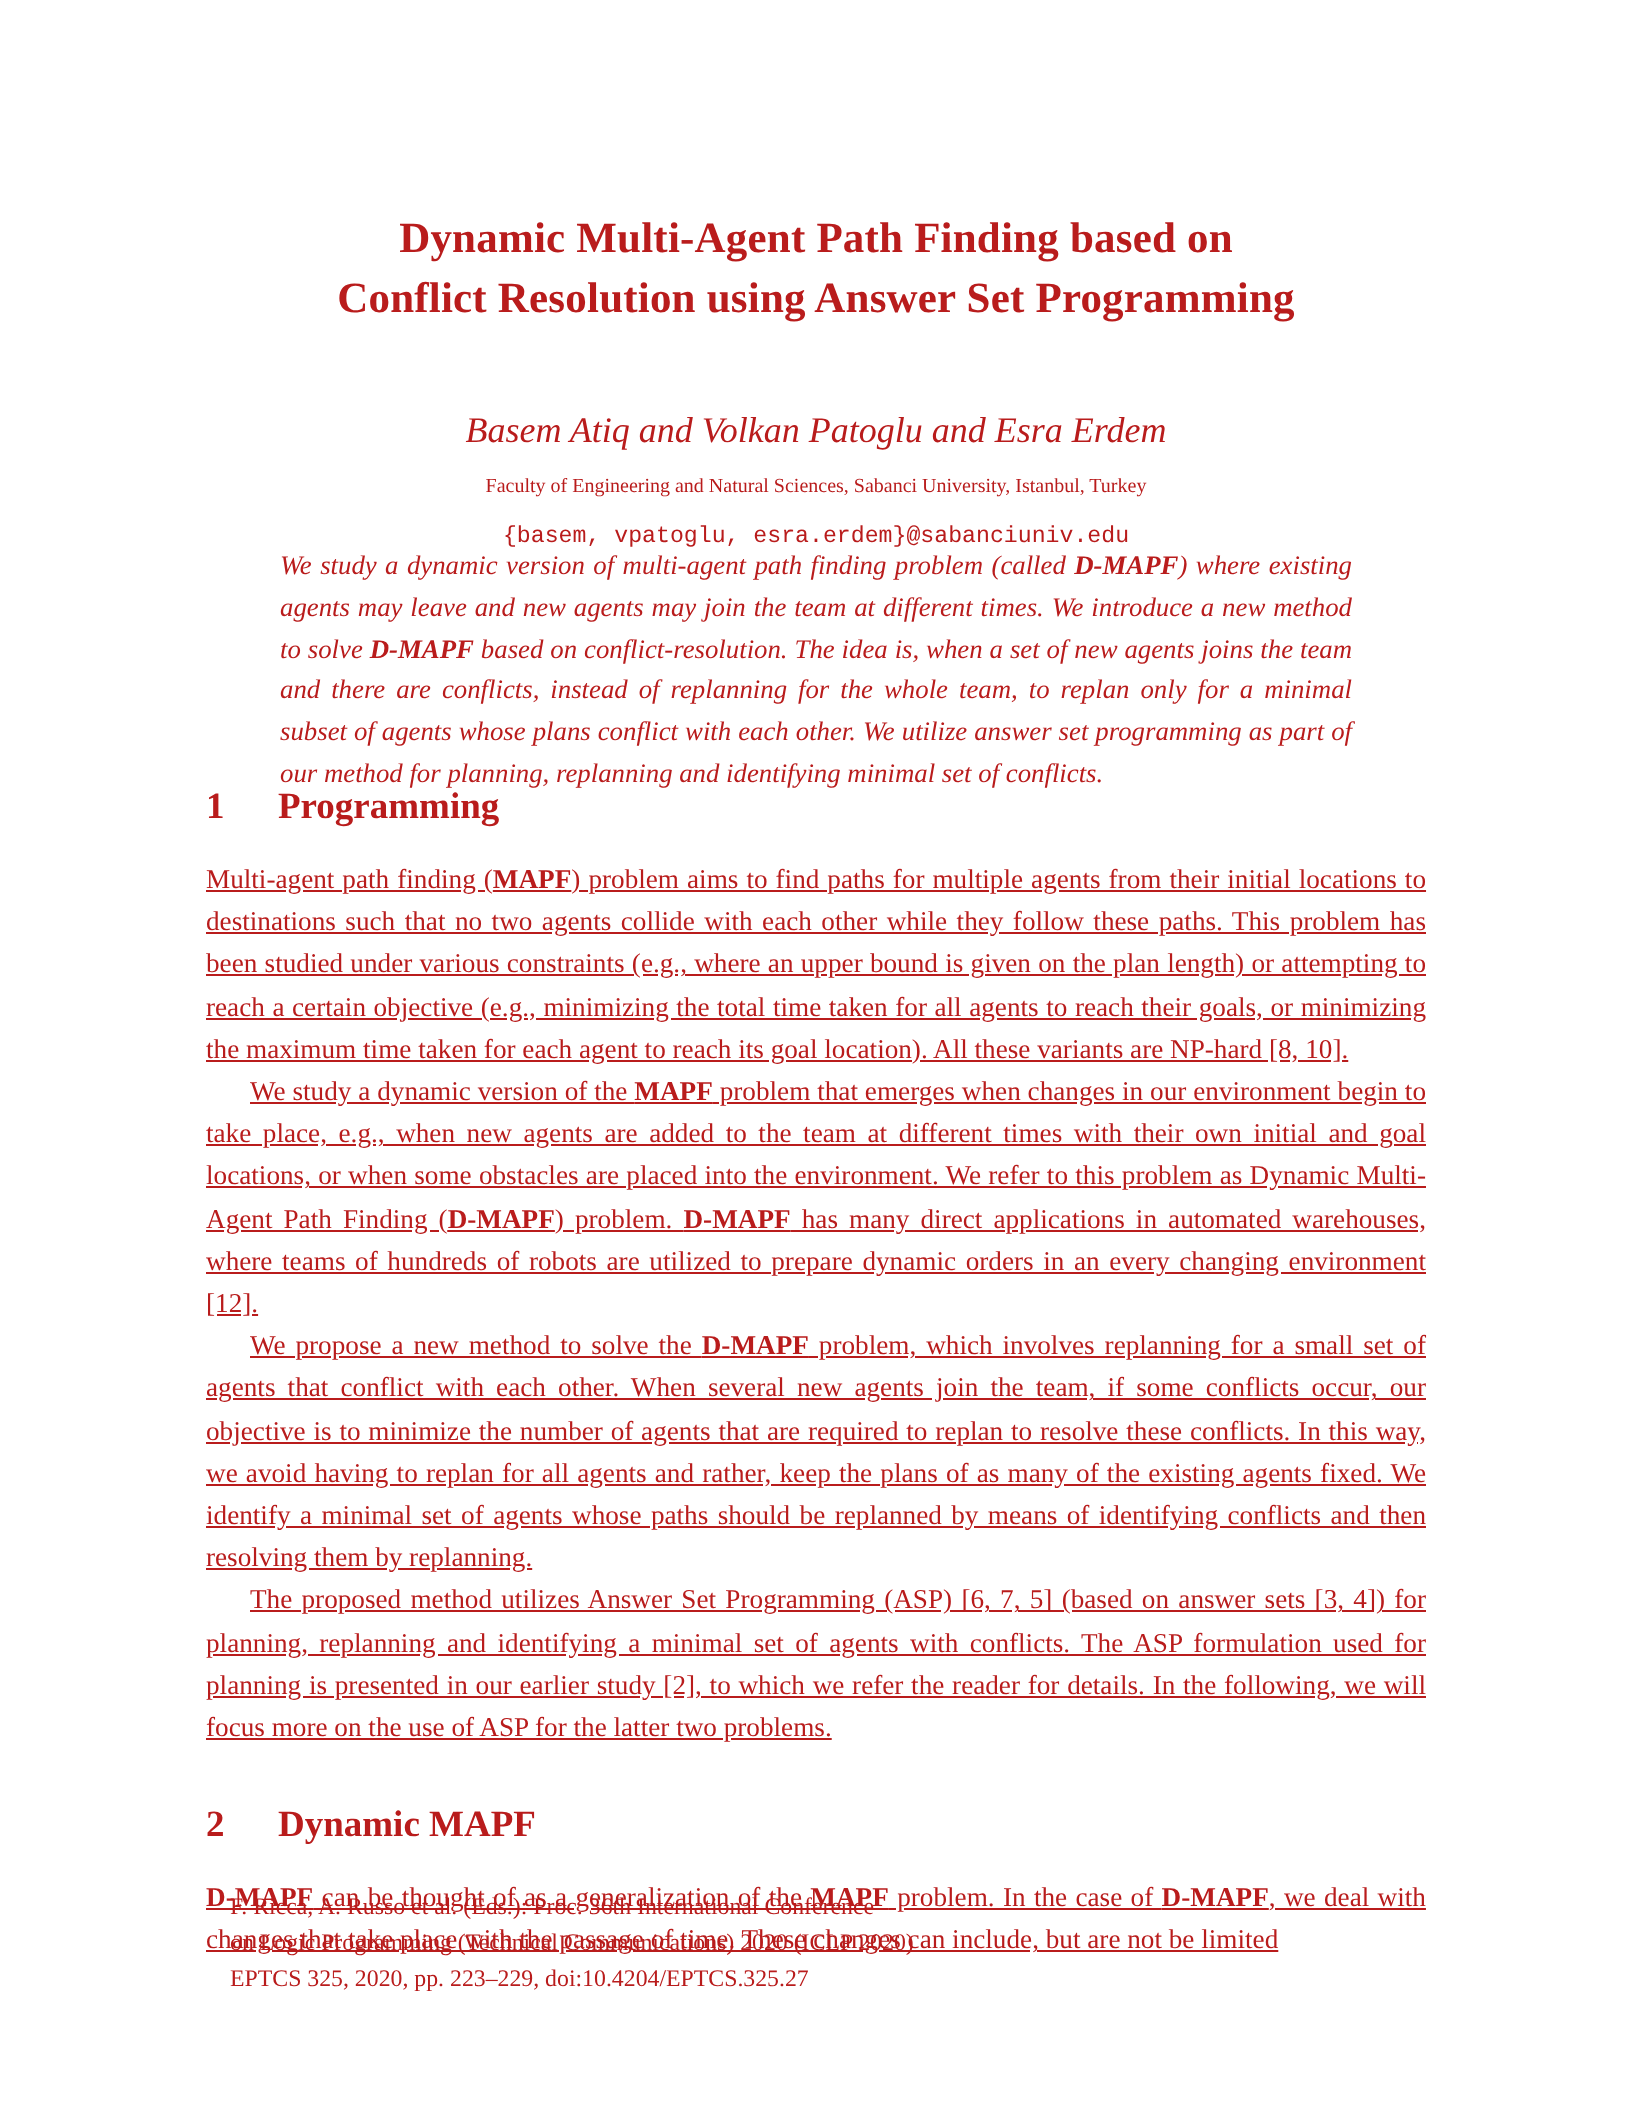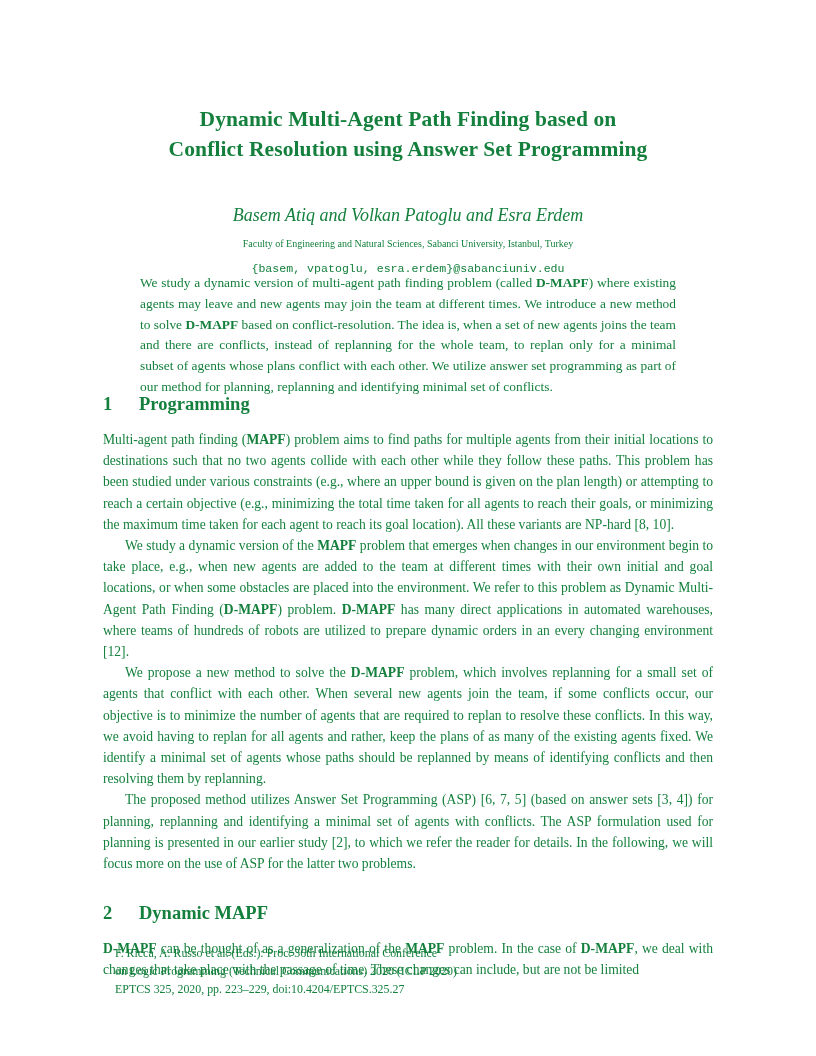--- a/index.html
+++ b/index.html
@@ -6,21 +6,21 @@
     margin: 0;
     padding: 0;
     background: #ffffff;
   }
   .page {
     position: relative;
     width: 816px;
     height: 1056px;
     background: #ffffff;
     font-family: "Liberation Serif", "DejaVu Serif", serif;
-    color: #15803d;
+    color: #b91c1c;
     overflow: hidden;
   }
 
   
   .title-block {
     position: absolute;
     left: 103px;
     top: 104px;
     width: 610px;
     text-align: center;
@@ -52,20 +52,21 @@
   
   .abstract {
     position: absolute;
     left: 140px;
     top: 273px;
     width: 536px;
     font-size: 13.4px;
     line-height: 20.8px;
     text-align: justify;
     text-justify: inter-word;
+    font-style: italic;
   }
 
   
   .body {
     position: absolute;
     left: 103px;
     top: 392px;
     width: 610px;
   }
   .section-head {
@@ -81,20 +82,21 @@
   }
   .section-2 {
     margin-top: 27px;
   }
   p.para {
     margin: 0;
     font-size: 13.6px;
     line-height: 21.2px;
     text-align: justify;
     text-justify: inter-word;
+    text-decoration: underline;
   }
   p.para.indent {
     text-indent: 22px;
   }
 
   
   .footer {
     position: absolute;
     left: 115px;
     top: 944px;

